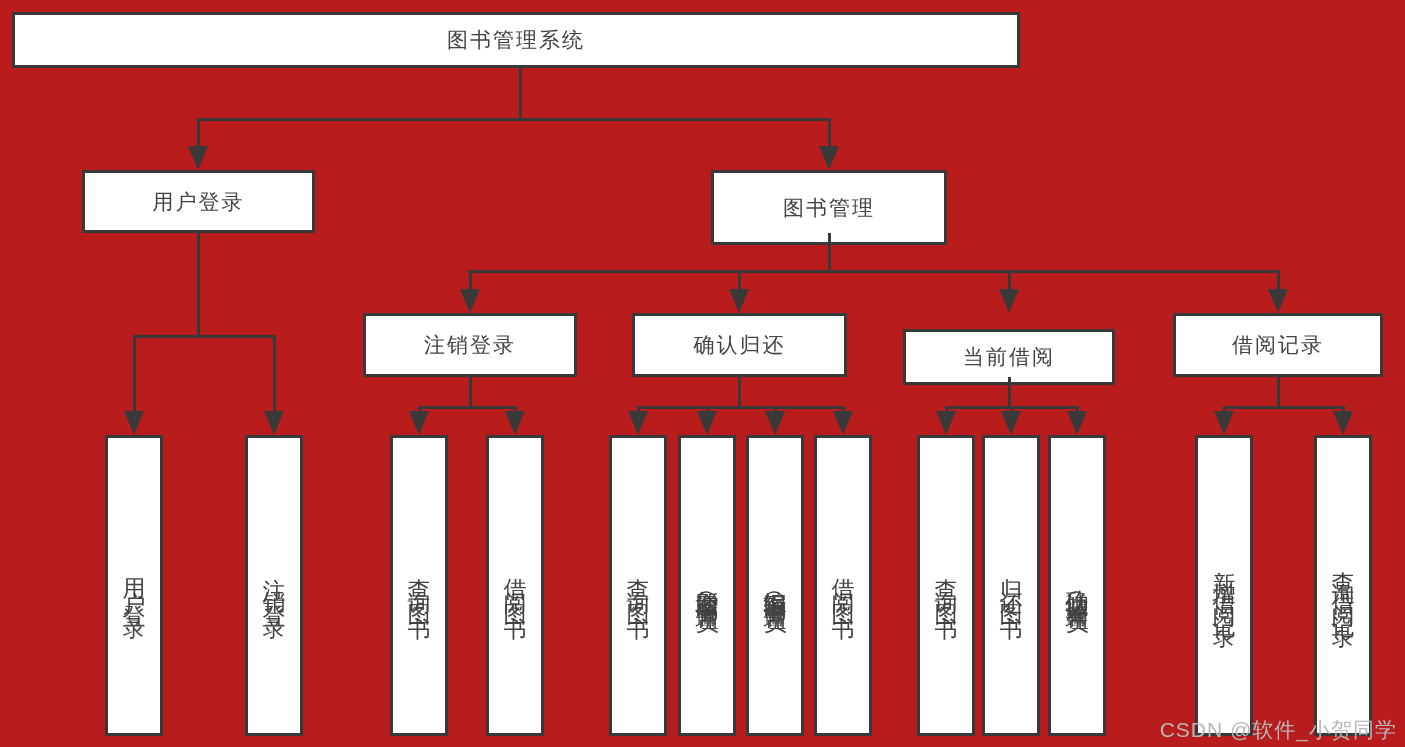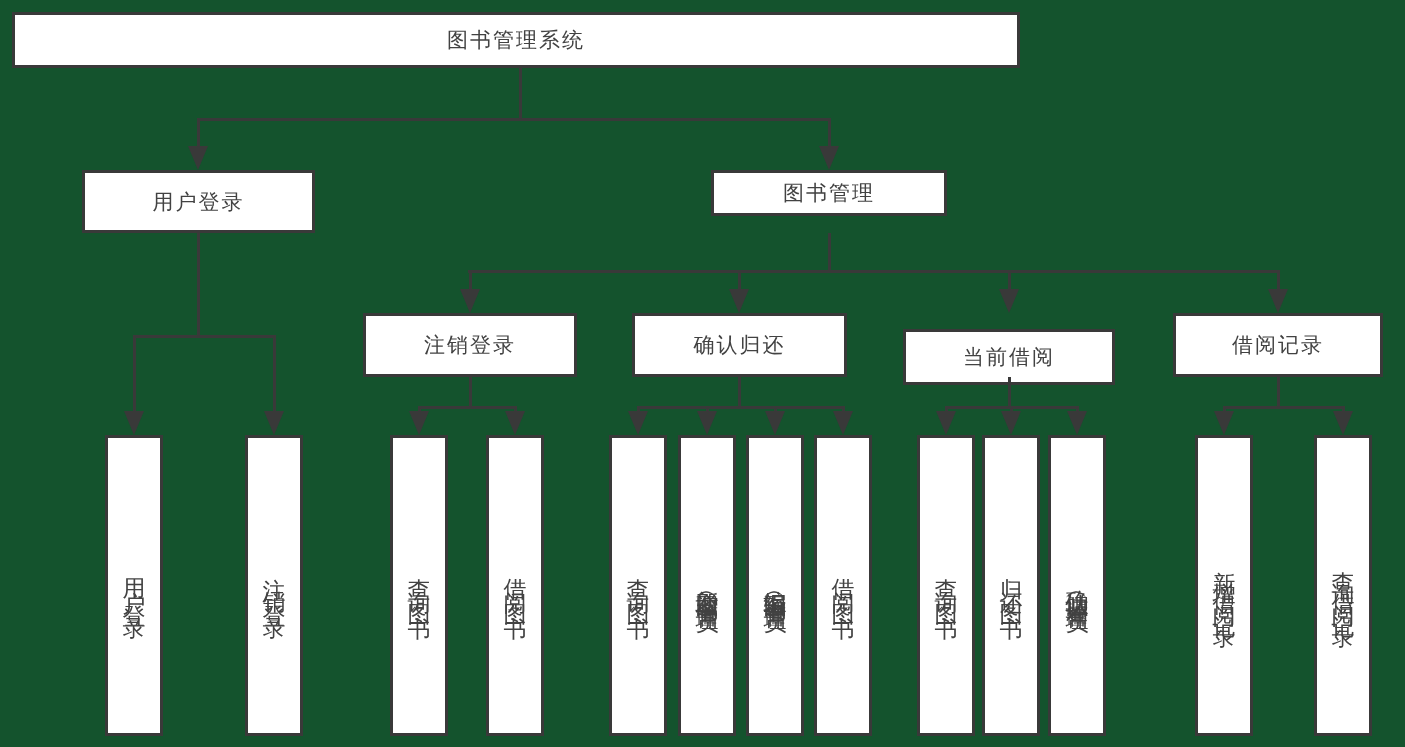--- a/index.html
+++ b/index.html
@@ -1,17 +1,17 @@
 <!DOCTYPE html>
 <html><head>
 <meta charset="utf-8">
 <style>
   html,body{margin:0;padding:0;background:#ffffff;}
   #stage{
-    position:relative;width:1405px;height:747px;background:#14532d;overflow:hidden;
+    position:relative;width:1405px;height:747px;background:#b91c1c;overflow:hidden;
     font-family:"Liberation Sans","DejaVu Sans",sans-serif;color:#3f3f3f;
   }
   .box{
     position:absolute;box-sizing:border-box;border:3px solid #393939;background:#ffffff;
     display:flex;align-items:center;justify-content:center;
   }
   .hlabel{font-size:21px;letter-spacing:2px;color:#424242;}
   .leaf{width:58px;top:435px;height:301px;}
   .vtext{
     writing-mode:vertical-rl;text-orientation:mixed;
@@ -42,21 +42,21 @@
   <div class="vl" style="left:519px;top:68px;height:52px;"></div>
   <div class="hl" style="left:197px;top:118px;width:634px;"></div>
   <div class="vl" style="left:197px;top:118px;height:30px;"></div>
   <div class="ah" style="left:188px;top:146px;"></div>
   <div class="vl" style="left:828px;top:118px;height:30px;"></div>
   <div class="ah" style="left:819px;top:146px;"></div>
 
   <div class="box" style="left:82px;top:170px;width:233px;height:63px;">
     <span class="hlabel">用户登录</span>
   </div>
-  <div class="box" style="left:711px;top:170px;width:236px;height:46px;">
+  <div class="box" style="left:711px;top:170px;width:236px;height:75px;">
     <span class="hlabel">图书管理</span>
   </div>
 
   <div class="vl" style="left:197px;top:233px;height:104px;"></div>
   <div class="hl" style="left:133px;top:335px;width:143px;"></div>
   <div class="vl" style="left:133px;top:335px;height:78px;"></div>
   <div class="ah" style="left:124px;top:411px;"></div>
   <div class="vl" style="left:273px;top:335px;height:78px;"></div>
   <div class="ah" style="left:264px;top:411px;"></div>
 
@@ -155,13 +155,14 @@
     <span class="vtext long">确认归还（管理员）</span>
   </div>
 
   <div class="box leaf" style="left:1195px;">
     <span class="vtext med">新增借阅记录</span>
   </div>
   <div class="box leaf" style="left:1314px;">
     <span class="vtext med">查询借阅记录</span>
   </div>
 
+  <div class="watermark">CSDN @软件_小贺同学</div>
 </div>
 
 </body></html>

